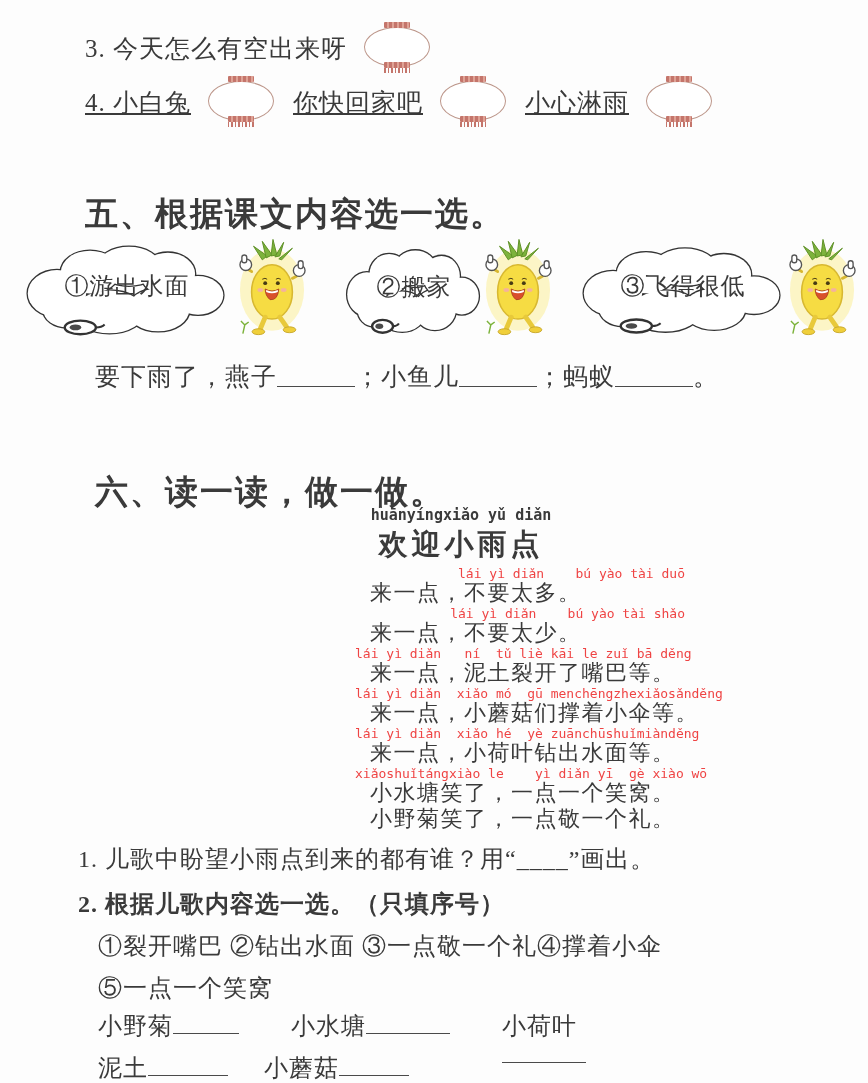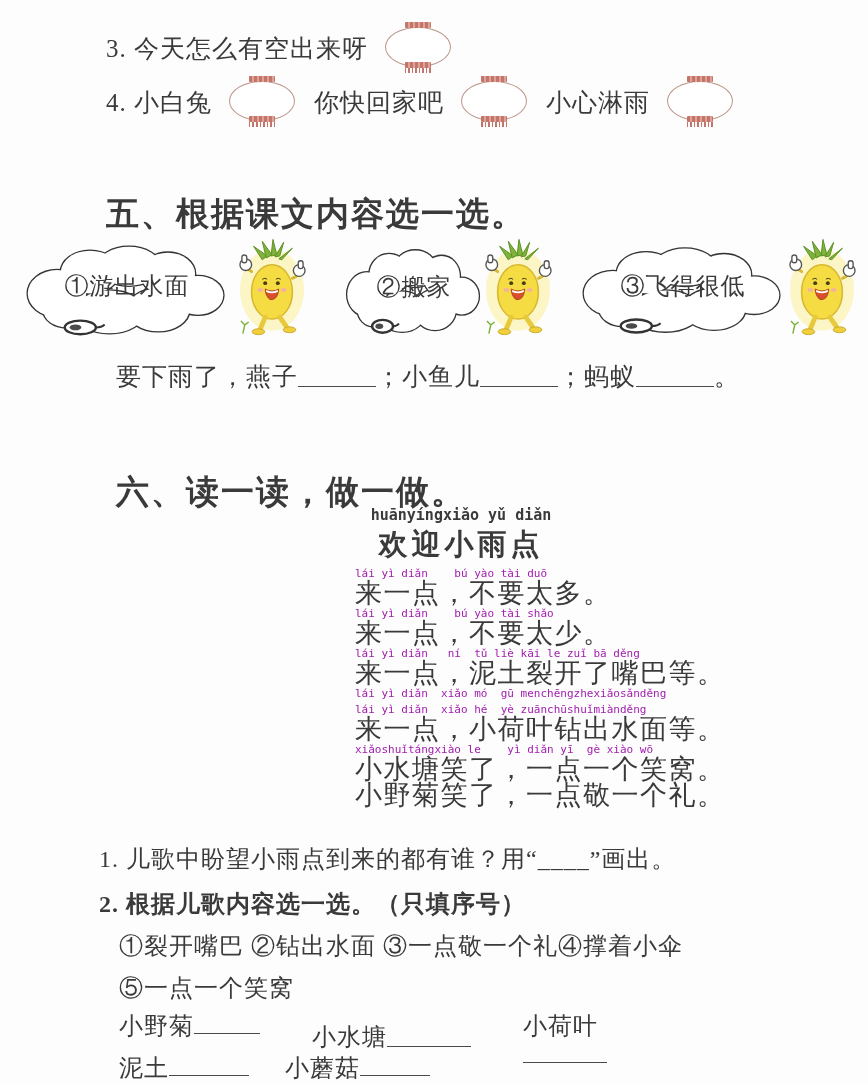--- a/index.html
+++ b/index.html
@@ -1,18 +1,18 @@
 <!DOCTYPE html>
 <html><head>
 <meta charset="utf-8">
 <style>
   html,body{margin:0;padding:0;}
   body{width:868px;height:1083px;position:relative;background:#fdfdfd;overflow:hidden;
        font-family:"Liberation Serif","DejaVu Serif",serif;color:#3a3a3a;}
-  .abs{position:absolute;margin-left:21px;}
+  .abs{position:absolute;}
   .txt{font-size:25px;letter-spacing:1px;white-space:nowrap;}
   .sec-title{font-size:33px;font-weight:700;letter-spacing:2px;}
   .inline-row{display:flex;align-items:center;gap:10px;}
 
   
   .lantern{position:relative;display:inline-block;width:70px;height:52px;vertical-align:middle;margin:0 6px;}
   .lantern .oval{position:absolute;left:1px;top:5px;width:64px;height:38px;border:1.6px solid #bd978b;border-radius:50%;background:#fff;}
   .lantern .cap{position:absolute;left:21px;width:26px;height:6px;border-radius:1px;
       background:repeating-linear-gradient(90deg,#c4756b 0 3px,#dfa396 3px 5px);}
   .lantern .cap-t{top:0;}
@@ -26,22 +26,22 @@
   .cloud-label{position:absolute;inset:0;display:flex;align-items:center;justify-content:center;
       font-size:24px;letter-spacing:1px;padding-bottom:10px;z-index:2;}
   .pine{position:absolute;width:68px;height:100px;}
 
   
   .poem{position:absolute;left:355px;top:506px;width:330px;}
   .poem-head{width:212px;text-align:center;}
   .poem-title-py{font-family:"DejaVu Sans Mono",monospace;font-size:15px;font-weight:700;white-space:pre;}
   .poem-title{font-size:29px;font-weight:700;letter-spacing:4px;margin-top:1px;}
   .pline{margin-top:2px;}
-  .pinyin{font-family:"DejaVu Sans Mono",monospace;font-size:11px;line-height:14px;white-space:pre;color:#a21caf;}
-  .hanzi{font-size:27px;line-height:24px;letter-spacing:1.5px;white-space:nowrap;}
+  .pinyin{font-family:"DejaVu Sans Mono",monospace;font-size:13px;line-height:14px;white-space:pre;color:#ef4444;text-align:right;}
+  .hanzi{font-size:22px;line-height:24px;letter-spacing:1.5px;white-space:nowrap;margin-left:15px;}
 
   .blank{display:inline-block;height:20px;border-bottom:1.8px solid #4a4a4a;vertical-align:-2px;}
   .w78{width:78px;} .w66{width:66px;} .w84{width:84px;} .w80{width:80px;} .w70{width:70px;}
   .bgroup{display:inline-flex;align-items:baseline;}
   .blank-row{display:flex;}
 </style>
 </head>
 <body>
 
 <svg width="0" height="0" style="position:absolute" aria-hidden="true">
@@ -108,21 +108,21 @@
 <div class="abs inline-row" style="left:85px;top:22px;">
   <span class="txt">3. 今天怎么有空出来呀</span>
   <span class="lantern">
     <span class="oval"></span>
     <span class="cap cap-t"></span>
     <span class="cap cap-b"></span>
     <span class="fringe"></span>
   </span>
 </div>
 
-<div class="abs inline-row" style="left:85px;top:76px;">
+<div class="abs inline-row" style="left:85px;top:76px;text-decoration:underline;">
   <span class="txt">4. 小白兔</span>
   <span class="lantern">
     <span class="oval"></span>
     <span class="cap cap-t"></span>
     <span class="cap cap-b"></span>
     <span class="fringe"></span>
   </span>
   <span class="txt">你快回家吧</span>
   <span class="lantern">
     <span class="oval"></span>
@@ -189,20 +189,21 @@
   <div class="pline">
     <div class="pinyin">lái yì diǎn    bú yào tài shǎo</div>
     <div class="hanzi">来一点，不要太少。</div>
   </div>
   <div class="pline">
     <div class="pinyin">lái yì diǎn   ní  tǔ liè kāi le zuǐ bā děng</div>
     <div class="hanzi">来一点，泥土裂开了嘴巴等。</div>
   </div>
   <div class="pline">
     <div class="pinyin">lái yì diǎn  xiǎo mó  gū menchēngzhexiǎosǎnděng</div>
+    <div class="hanzi">来一点，小蘑菇们撑着小伞等。</div>
   </div>
   <div class="pline">
     <div class="pinyin">lái yì diǎn  xiǎo hé  yè zuānchūshuǐmiànděng</div>
     <div class="hanzi">来一点，小荷叶钻出水面等。</div>
   </div>
   <div class="pline">
     <div class="pinyin">xiǎoshuǐtángxiào le    yì diǎn yī  gè xiào wō</div>
     <div class="hanzi">小水塘笑了，一点一个笑窝。</div>
   </div>
   <div class="pline">
@@ -213,21 +214,21 @@
 <div class="abs txt" style="left:78px;top:843px;font-size:24px;">1. 儿歌中盼望小雨点到来的都有谁？用“____”画出。</div>
 <div class="abs txt" style="left:78px;top:888px;font-size:24px;font-weight:bold;">2. 根据儿歌内容选一选。（只填序号）</div>
 <div class="abs txt" style="left:98px;top:930px;font-size:24px;">①裂开嘴巴 ②钻出水面 ③一点敬一个礼④撑着小伞</div>
 <div class="abs txt" style="left:98px;top:972px;font-size:24px;">⑤一点一个笑窝</div>
 
 <div class="abs blank-row" style="left:98px;top:1010px;gap:52px;">
   <span class="bgroup txt" style="font-size:24px;">
     <span>小野菊</span>
       <span class="blank w66"></span>
   </span>
-  <span class="bgroup txt" style="font-size:24px;align-items:center;">
+  <span class="bgroup txt" style="font-size:24px;">
     <span>小水塘</span>
       <span class="blank w84"></span>
   </span>
   <span class="bgroup txt" style="font-size:24px;flex-direction:column;">
     <span>小荷叶</span>
       <span class="blank w84"></span>
   </span>
 </div>
 
 <div class="abs blank-row" style="left:98px;top:1052px;gap:36px;">

